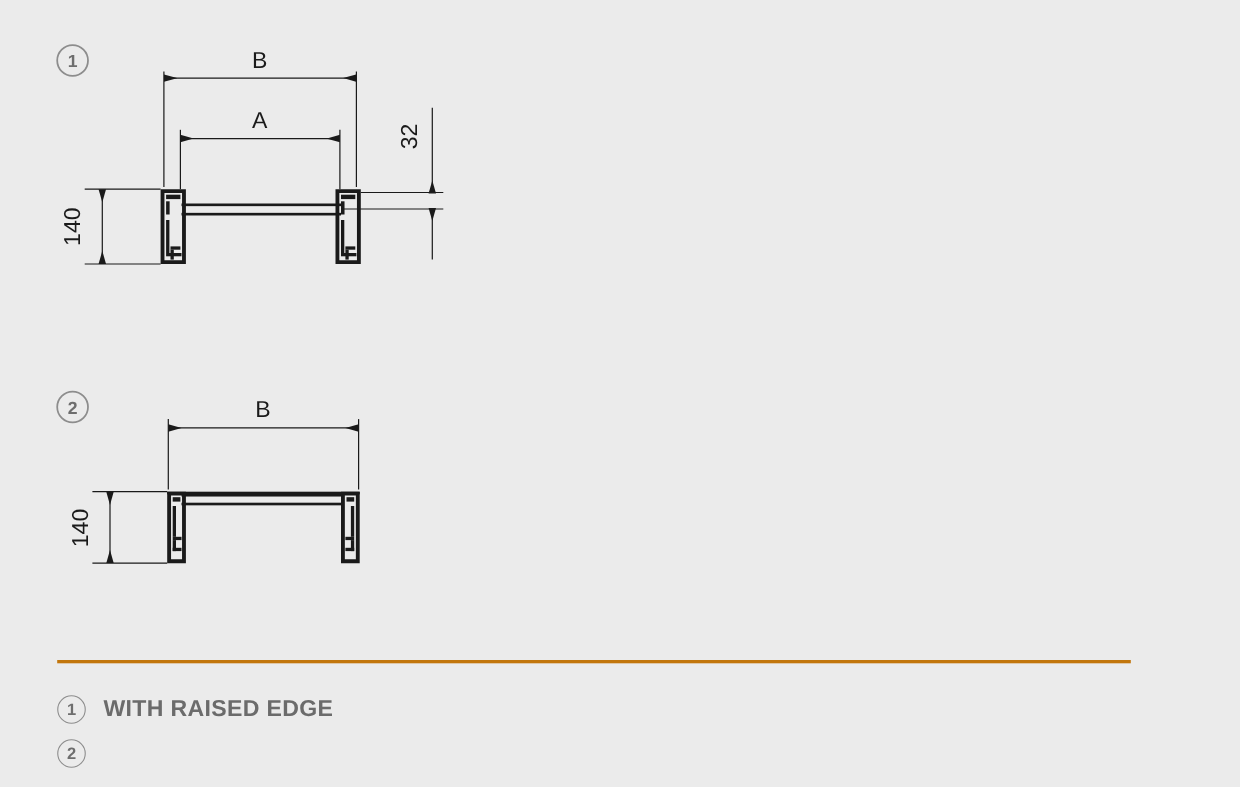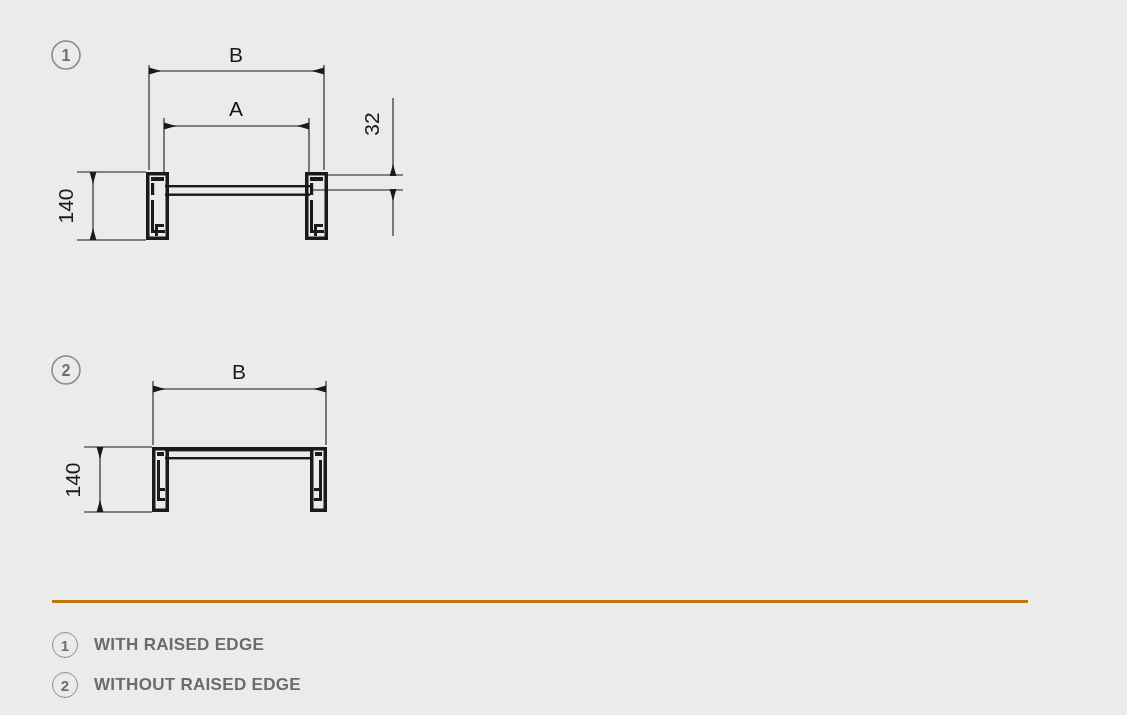--- a/index.html
+++ b/index.html
@@ -57,21 +57,21 @@
     font-weight: bold;
     display: flex;
     align-items: center;
     justify-content: center;
     flex: 0 0 auto;
     box-sizing: border-box;
   }
   .legend-label {
     margin-left: 16px;
     color: #6b6b6b;
-    font-size: 17px;
+    font-size: 21px;
     font-weight: bold;
     letter-spacing: 0.3px;
     white-space: nowrap;
   }
 </style>
 </head>
 <body>
 
 <div id="canvas-root">
 
@@ -198,17 +198,16 @@
   <div class="legend">
     <div class="legend-rule"></div>
 
     <div class="legend-row">
       <div class="legend-marker">1</div>
       <div class="legend-label">WITH RAISED EDGE</div>
     </div>
 
     <div class="legend-row">
       <div class="legend-marker">2</div>
-      <div class="legend-label">WITHOUT RAISED EDGE</div>
     </div>
   </div>
 
 </div>
 
 </body></html>

